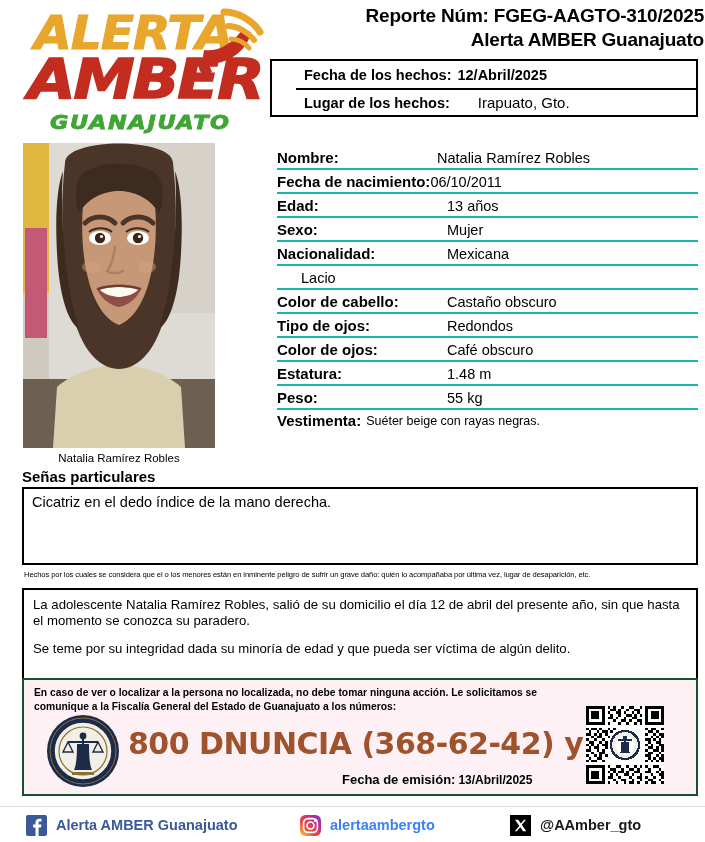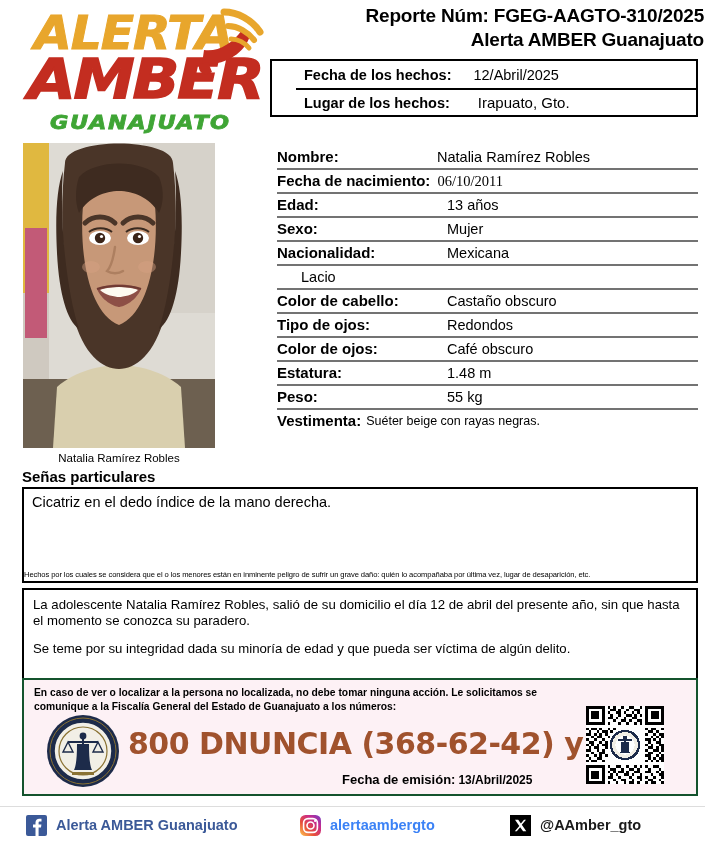--- a/index.html
+++ b/index.html
@@ -60,60 +60,60 @@
     box-sizing:border-box;
     padding-left:24px;
   }
   .facts-row{
     display:flex;align-items:center;
     height:27px;padding-left:8px;
     box-sizing:border-box;
   }
   .facts-row + .facts-row{border-top:2px solid #000;}
   .facts-lbl{font-size:14.5px;font-weight:bold;}
-  .facts-val{font-size:14.5px;font-weight:normal;margin-left:22px;}
+  .facts-val{font-size:14.5px;font-weight:bold;margin-left:6px;}
   .facts-val.normal{font-weight:normal;font-size:15px;margin-left:28px;}
 
   
   .photo-wrap{position:absolute;left:23px;top:143px;width:192px;height:305px;}
   .photo{
     width:192px;height:305px;
     background:#8d8276;
     position:relative;overflow:hidden;
   }
   .photo svg{display:block;width:192px;height:305px;}
   .photo-cap{
     position:absolute;left:0;top:309px;width:192px;
     text-align:center;font-size:11.5px;
   }
 
   
   .dtable{position:absolute;left:277px;top:146px;width:421px;}
   .drow{
-    display:flex;align-items:center;
+    display:flex;align-items:flex-end;
     height:24px;
-    border-bottom:2px solid #737373;
+    border-bottom:2px solid #14b8a6;
     box-sizing:border-box;
   }
   .drow .k{font-size:15px;font-weight:bold;line-height:20px;}
   .drow .v{font-size:14.5px;line-height:20px;}
   .kcol{width:146px;flex:0 0 146px;}
   .vcol{flex:1;}
   .drow.vest{border-bottom:none;height:22px;align-items:center;}
   .drow.vest .k{font-size:15px;}
   .drow.vest .v{font-size:12.5px;margin-left:5px;}
 
   
   .senas-lbl{
     position:absolute;left:22px;top:468px;
     font-size:15px;font-weight:bold;
   }
   .senas-box{
     position:absolute;left:22px;top:487px;
-    width:676px;height:96px;
+    width:676px;height:78px;
     border:2px solid #000;box-sizing:border-box;
     padding:5px 8px;
   }
   .senas-box .t{font-size:14.5px;}
 
   
   .fineprint{
     position:absolute;left:24px;top:570px;width:676px;
     font-size:7.6px;
     letter-spacing:-0.1px;
@@ -244,21 +244,21 @@
 
   <div class="dtable">
 
     <div class="drow">
       <span class="k kcol">Nombre:</span>
       <span class="v vcol" style="padding-left:14px;">Natalia Ramírez Robles</span>
     </div>
 
     <div class="drow">
       <span class="k">Fecha de nacimiento:</span>
-      <span class="v" style="margin-left:7px;font-family:Liberation Serif, serif;">06/10/2011</span>
+      <span class="v" style="margin-left:0;">06/10/2011</span>
     </div>
 
     <div class="drow">
       <span class="k kcol">Edad:</span>
       <span class="v vcol" style="padding-left:24px;">13 años</span>
     </div>
 
     <div class="drow">
       <span class="k kcol">Sexo:</span>
       <span class="v vcol" style="padding-left:24px;">Mujer</span>

